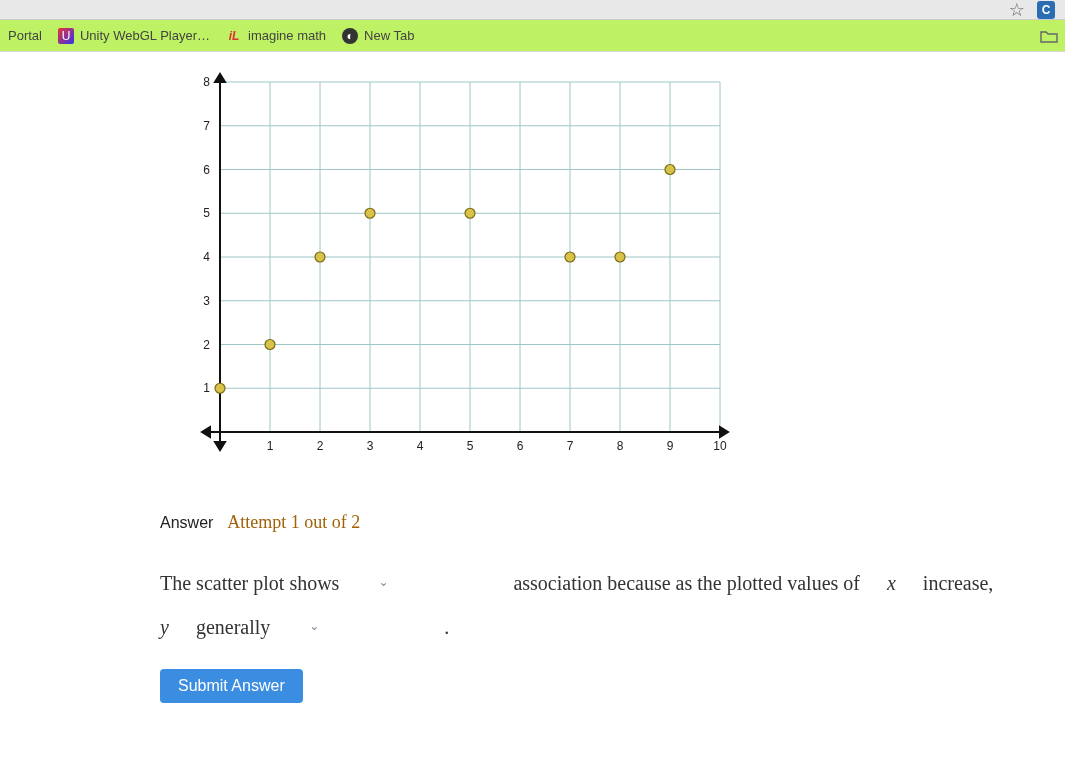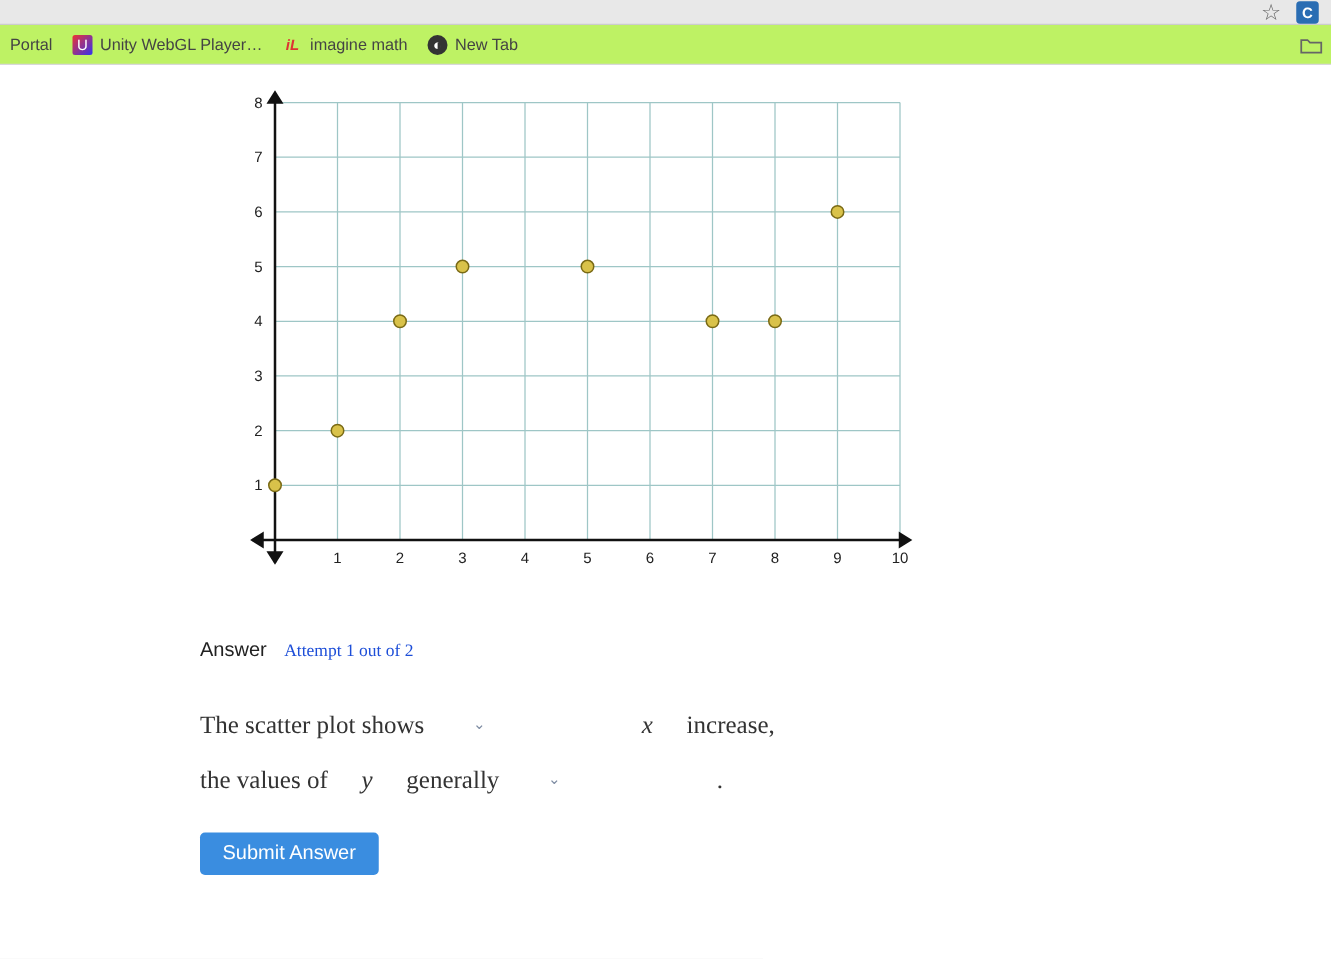--- a/index.html
+++ b/index.html
@@ -30,21 +30,21 @@
   svg { overflow: visible; }
   .grid line { stroke: #9ec6c6; stroke-width: 1; }
   .axis line, .axis path { stroke: #111; stroke-width: 2; }
   .tick text { font-size: 12px; fill: #222; font-family: Arial; }
   .pt { fill: #d9c24a; stroke: #7a6a15; stroke-width: 1.2; }
 
   
   .answer-block { margin-left: 100px; margin-top: 40px; font-family: Georgia, 'Times New Roman', serif; color: #333; }
   .answer-head { font-size: 16px; margin-bottom: 28px; }
   .answer-head b { color: #222; font-family: Arial; font-weight: normal; margin-right: 10px; }
-  .answer-head .attempt { color: #1d4ed8; font-size: 14px; }
+  .answer-head .attempt { color: #a16207; font-size: 18px; }
   .sentence { font-size: 20px; line-height: 2.2; display: flex; flex-wrap: wrap; align-items: center; gap: 27px; }
   .dropdown {
     display: inline-flex; align-items: center; gap: 6px;
     min-width: 120px; height: 28px;
     border-bottom: 1px solid rgba(0,0,0,0); padding: 0 6px;
     color: #6b7e99; font-size: 16px; cursor: pointer;
   }
   .chev { font-size: 12px; color: #7c8aa1; }
   .mathvar { font-style: italic; font-family: 'Times New Roman', serif; }
   .submit-btn {
@@ -156,25 +156,25 @@
       <b>Answer</b>
       <span class="attempt">Attempt 1 out of 2</span>
     </div>
 
     <div class="sentence">
       <span>The scatter plot shows</span>
       <span class="dropdown">
         <span></span>
         <span class="chev">⌄</span>
       </span>
+      <span>association because as the plotted values of</span>
       <span class="mathvar">x</span>
       <span>increase,</span>
     </div>
     <div class="sentence">
-      <span>the values of</span>
       <span class="mathvar">y</span>
       <span>generally</span>
       <span class="dropdown">
         <span></span>
         <span class="chev">⌄</span>
       </span>
       <span>.</span>
     </div>
 
     <button class="submit-btn">Submit Answer</button>

